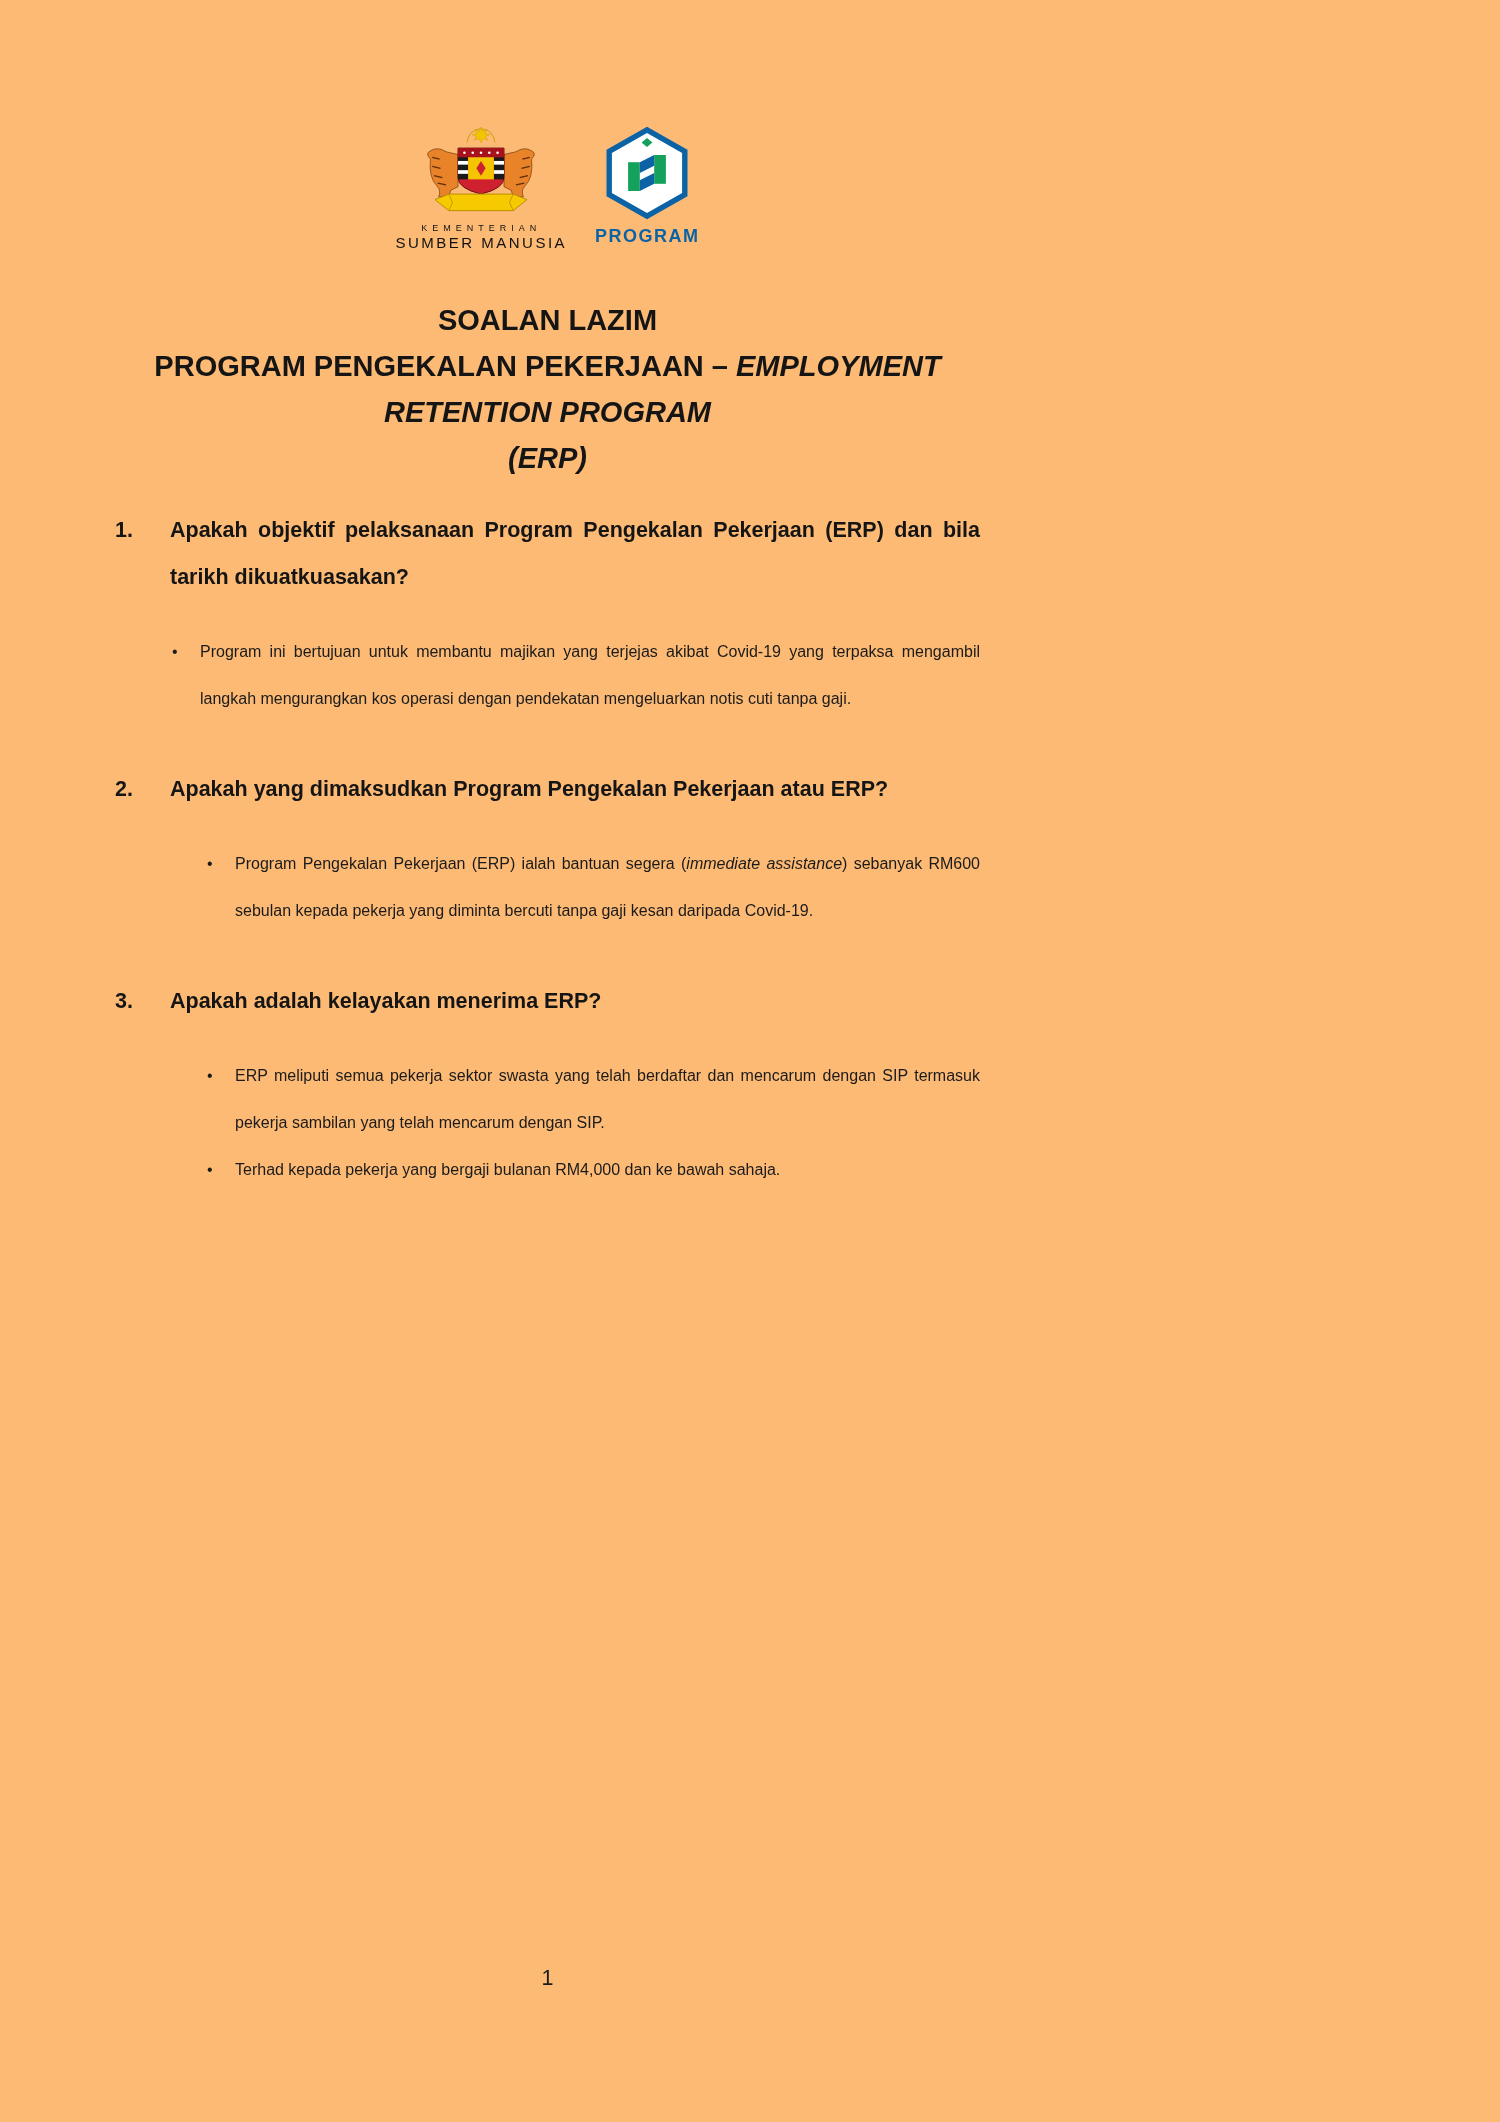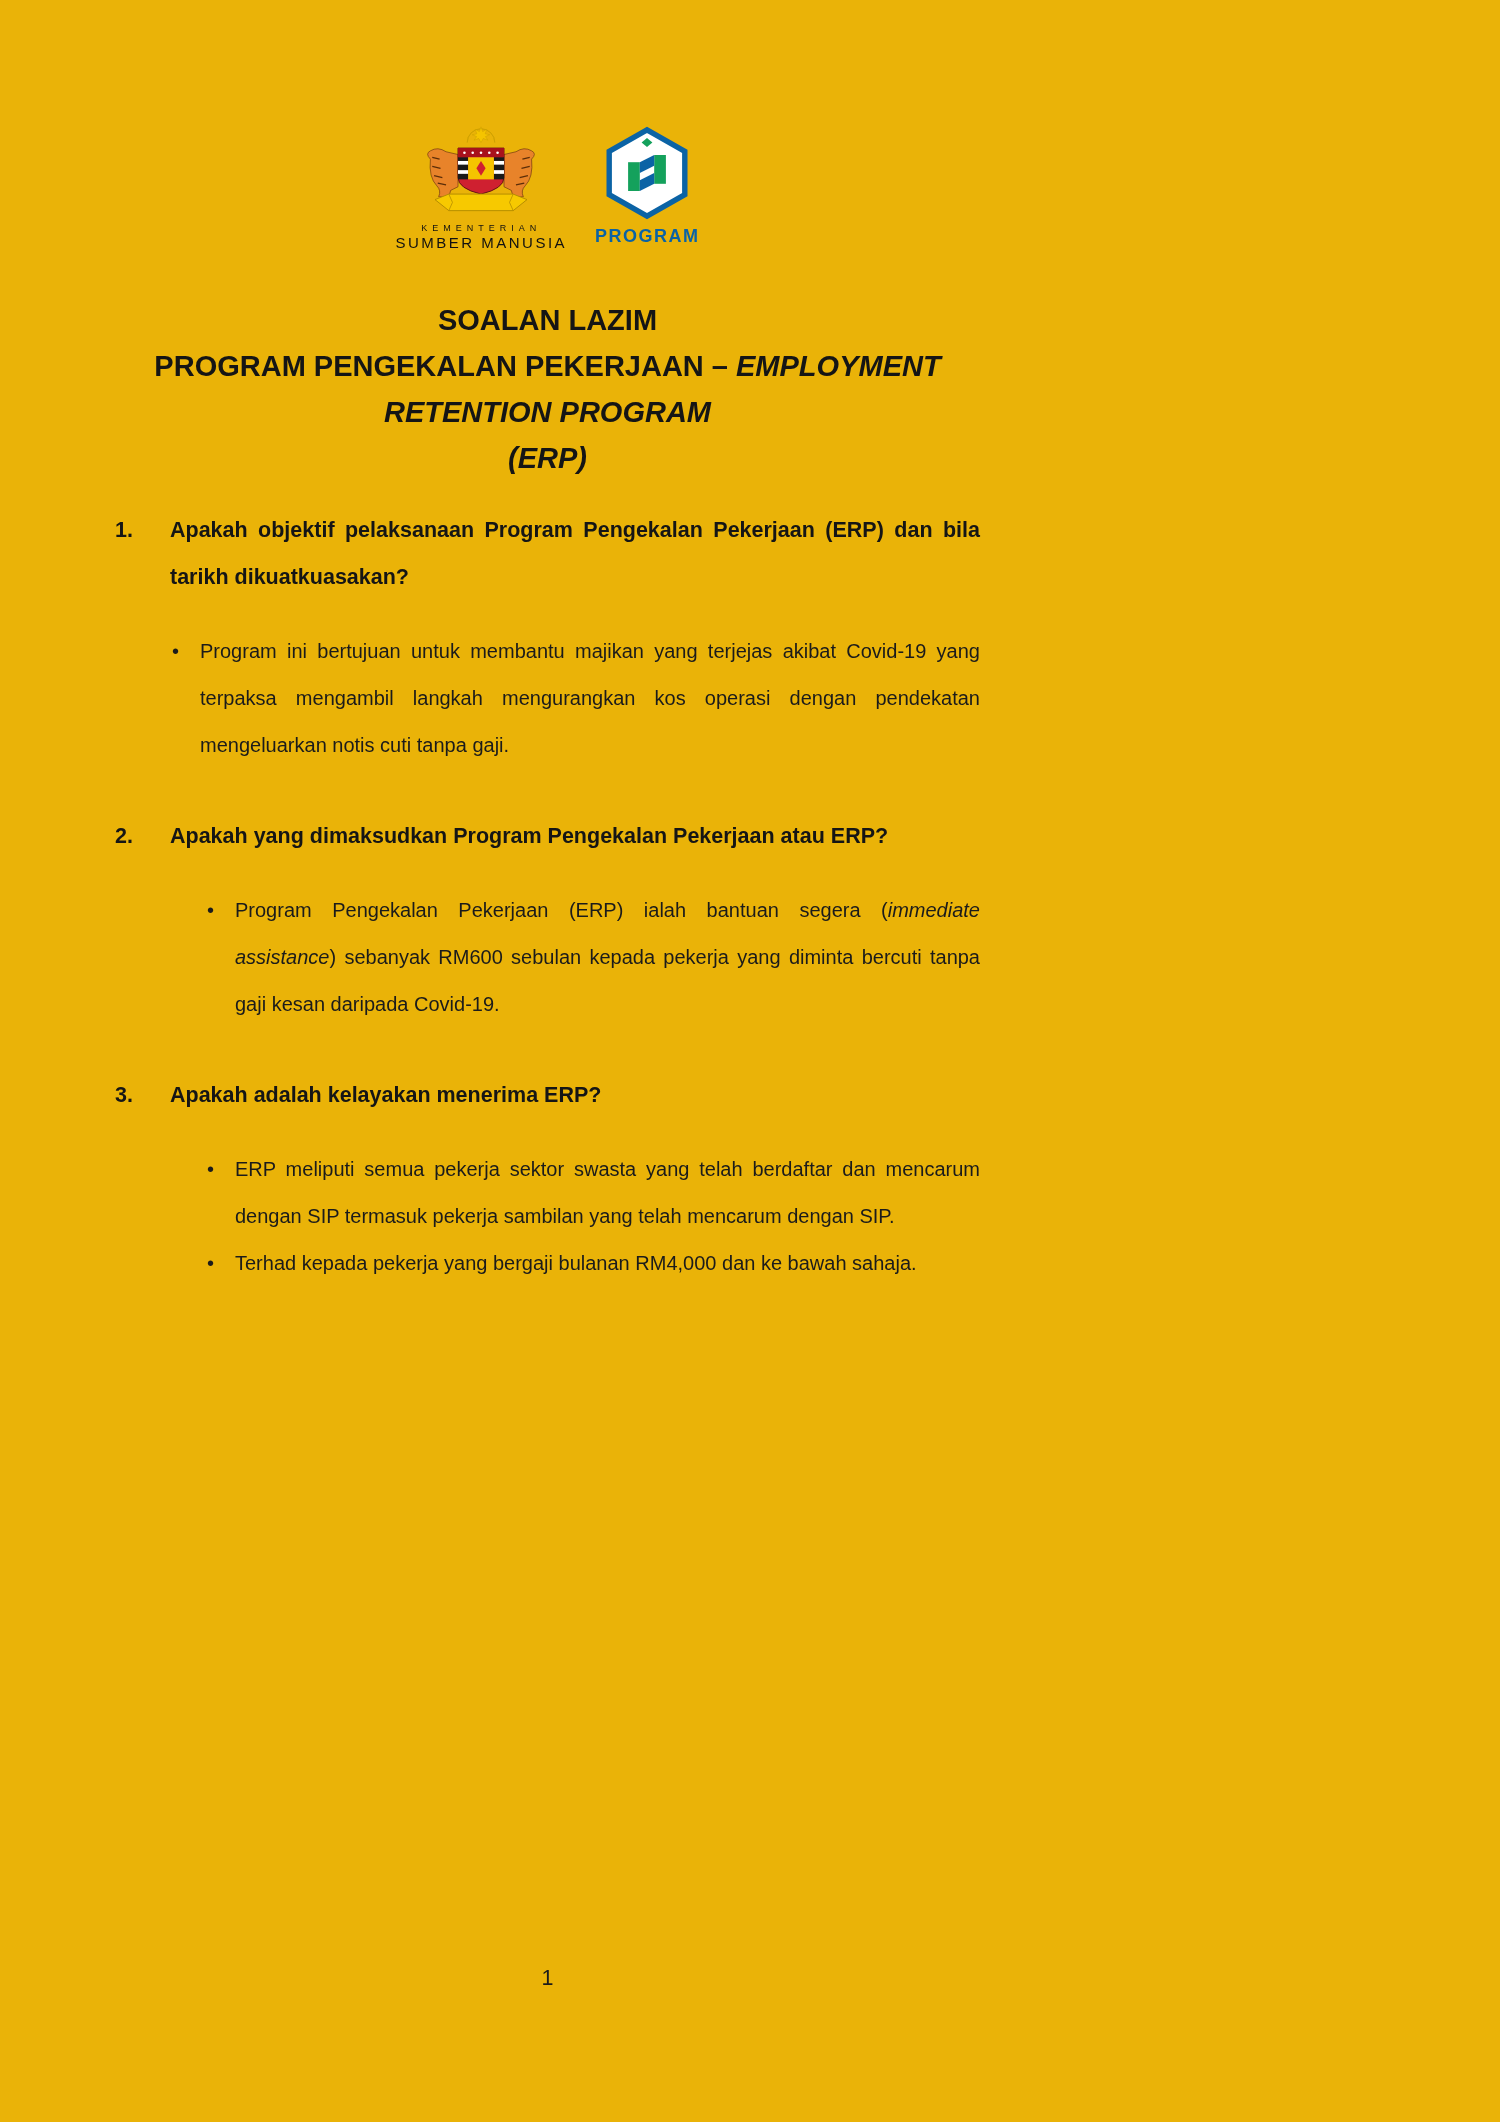--- a/index.html
+++ b/index.html
@@ -1,21 +1,21 @@
 <!DOCTYPE html>
 <html><head>
 <meta charset="utf-8">
 <style>
   * { box-sizing: border-box; margin: 0; padding: 0; }
   html, body { background: #ffffff; }
   .page {
     position: relative;
     width: 1500px;
     height: 2122px;
-    background: #eab308;
+    background: #fdba74;
     font-family: "Liberation Sans", "DejaVu Sans", sans-serif;
     color: #1b1b1b;
     overflow: hidden;
   }
   .content {
     position: absolute;
     left: 115px;
     top: 0;
     width: 865px;
   }
@@ -65,21 +65,21 @@
     font-weight: bold;
     font-size: 21.5px;
     line-height: 47px;
     color: #151515;
   }
   .q-num { flex: 0 0 55px; width: 55px; }
   .q-text { flex: 1; text-align: justify; }
   .bullets {
     list-style: none;
     margin-top: 27px;
-    font-size: 20px;
+    font-size: 16px;
     line-height: 47px;
   }
   .bullets li {
     position: relative;
     padding-left: 30px;
     text-align: justify;
   }
   .bullets li::before {
     content: "\2022";
     position: absolute;

